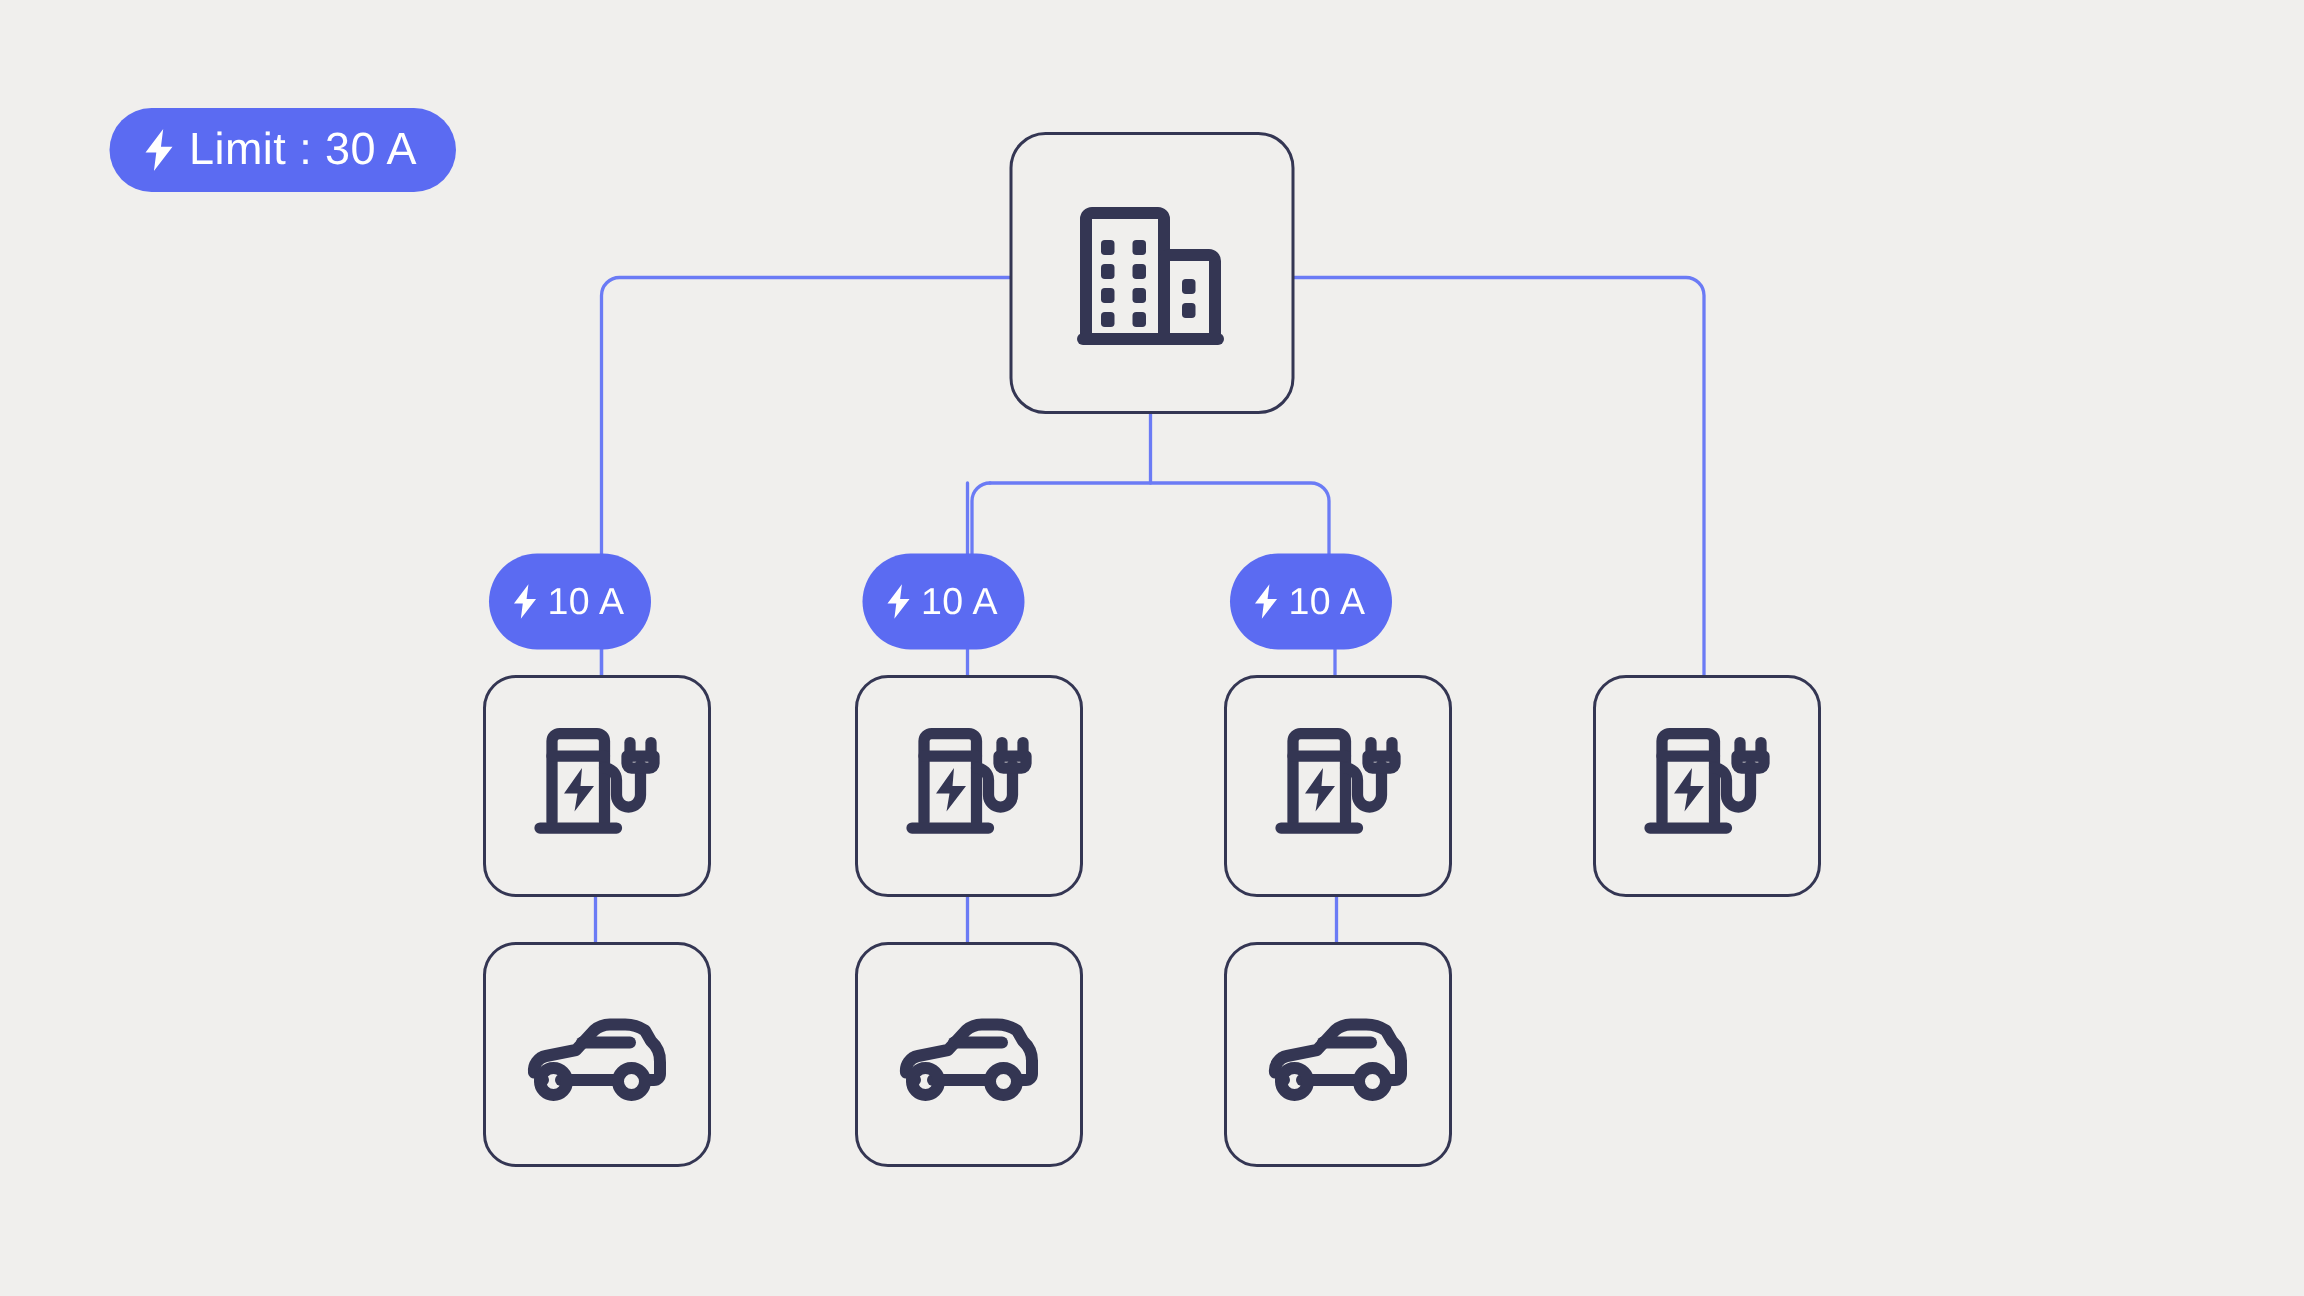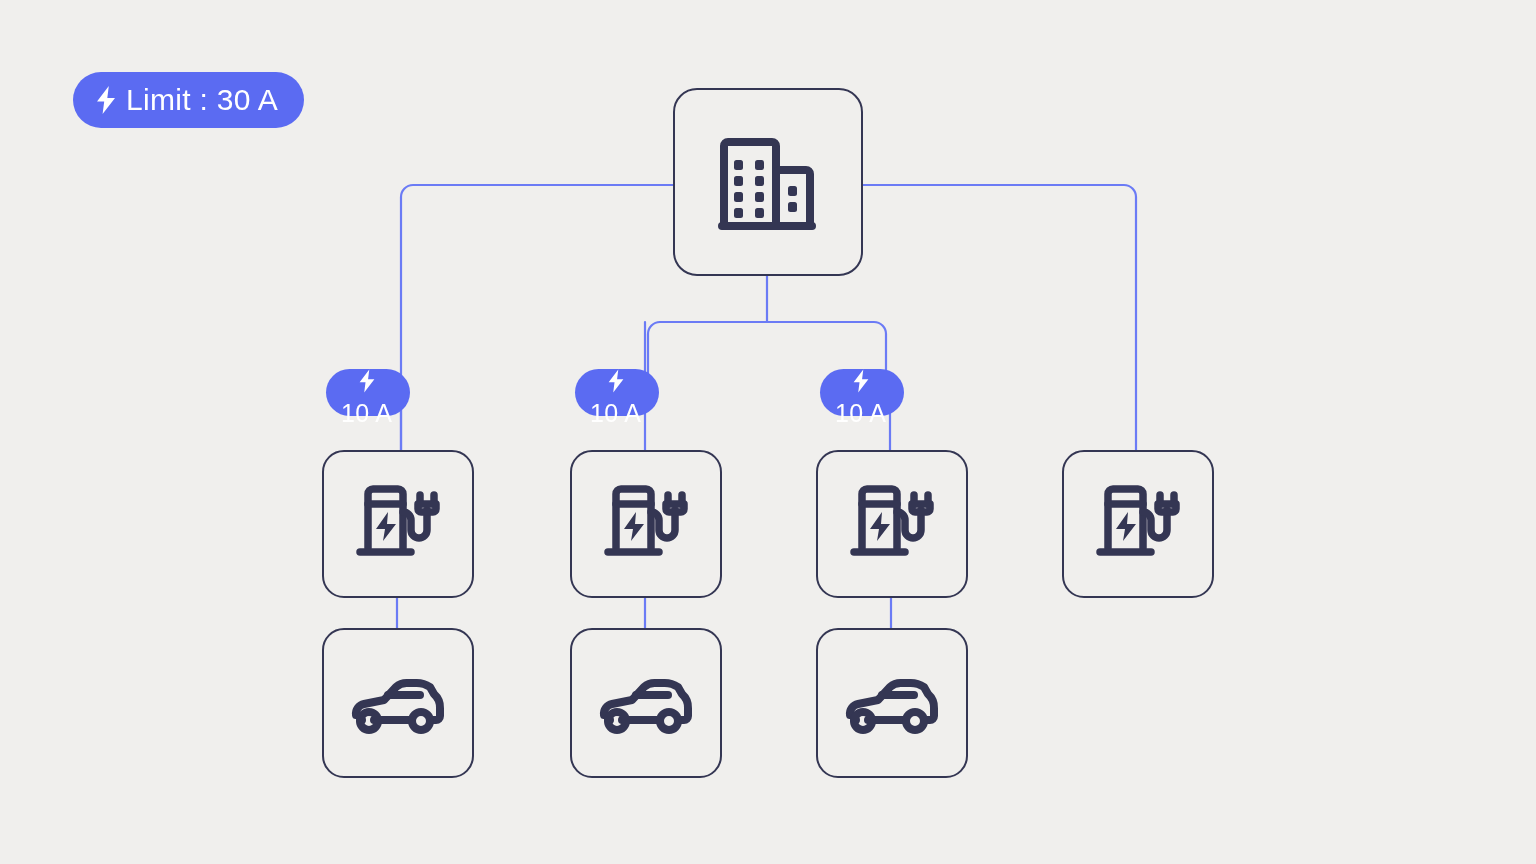--- a/index.html
+++ b/index.html
@@ -44,24 +44,23 @@
 
   .badge-limit {
     left:73px; top:72px;
     height:56px;
     padding:0 26px 0 22px;
     gap:9px;
   }
   .badge-limit .txt { font-size:30px; font-weight:400; }
 
   .badge-amp {
-    height:47px;
+    height:64px;
     padding:0 18px 0 15px;
     gap:6px;
-    flex-direction:column;
   }
   .badge-amp .txt { font-size:25px; font-weight:400; }
 </style>
 </head>
 <body>
 
 <div id="stage">
 
   <svg id="wires" viewBox="0 0 1536 864" xmlns="http://www.w3.org/2000/svg">
     <g fill="none" stroke="#6B7BF5" stroke-width="2.2" stroke-linecap="round">

